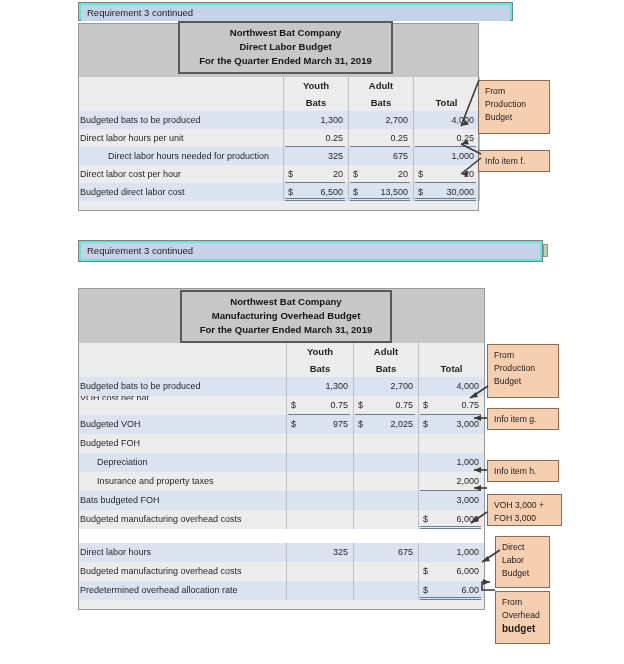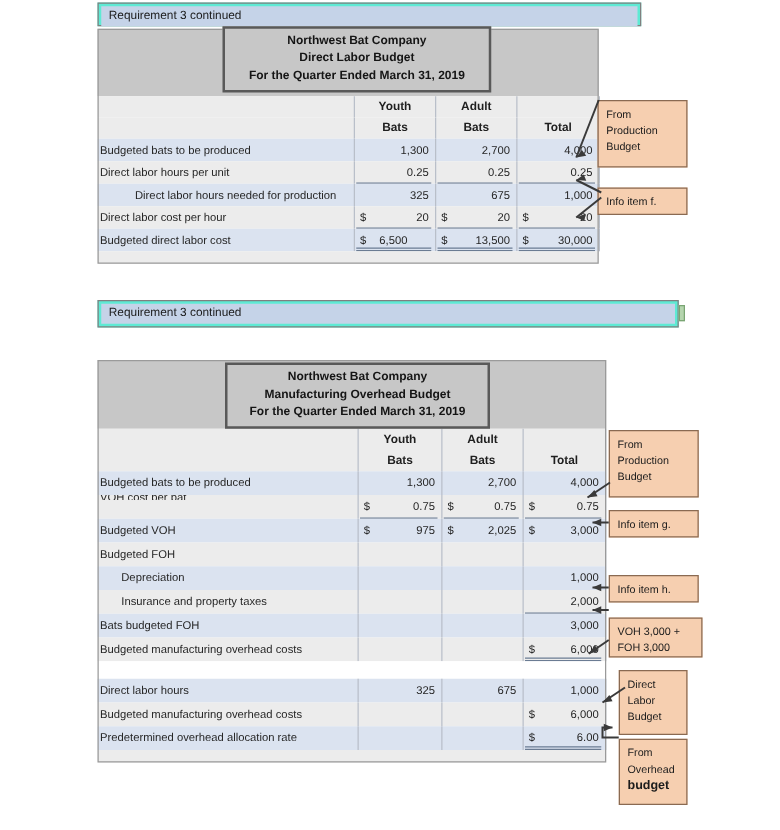--- a/index.html
+++ b/index.html
@@ -174,21 +174,21 @@
           <div class="cell num" style="position: absolute; left: 284px; width: 51px; top: 0px; bottom: 0px;">20</div>
           <div class="sgl-under" style="left: 272px; width: 60px;"></div>
           <div class="cell cur colsep" style="position: absolute; left: 335px; width: 14px; top: 0px; bottom: 0px;">$</div>
           <div class="cell num" style="position: absolute; left: 349px; width: 52px; top: 0px; bottom: 0px;">20</div>
           <div class="sgl-under" style="left: 337px; width: 61px;"></div>
           <div class="cell  colsep" style="position: absolute; left: 401px; width: 0px; top: 0px; bottom: 0px;"></div>
         </div>
         <div class="grid-row bg-blue" style="top: 160px; height: 18px; width: 401px;">
           <div class="cell label" style="position: absolute; left: 0px; width: 205px; top: 0px; bottom: 0px;">Budgeted direct labor cost</div>
           <div class="cell cur colsep" style="position: absolute; left: 205px; width: 14px; top: 0px; bottom: 0px;">$</div>
-          <div class="cell num" style="position: absolute; left: 202px; width: 51px; top: 0px; bottom: 0px;">6,500</div>
+          <div class="cell num" style="position: absolute; left: 219px; width: 51px; top: 0px; bottom: 0px;">6,500</div>
           <div class="dbl-under" style="left: 207px; width: 60px;"></div>
           <div class="cell cur colsep" style="position: absolute; left: 270px; width: 14px; top: 0px; bottom: 0px;">$</div>
           <div class="cell num" style="position: absolute; left: 284px; width: 51px; top: 0px; bottom: 0px;">13,500</div>
           <div class="dbl-under" style="left: 272px; width: 60px;"></div>
           <div class="cell cur colsep" style="position: absolute; left: 335px; width: 14px; top: 0px; bottom: 0px;">$</div>
           <div class="cell num" style="position: absolute; left: 349px; width: 52px; top: 0px; bottom: 0px;">30,000</div>
           <div class="dbl-under" style="left: 337px; width: 61px;"></div>
           <div class="cell  colsep" style="position: absolute; left: 401px; width: 0px; top: 0px; bottom: 0px;"></div>
         </div>
         <div class="grid-row bg-gray" style="top: 178px; height: 10px; width: 401px;"></div>

